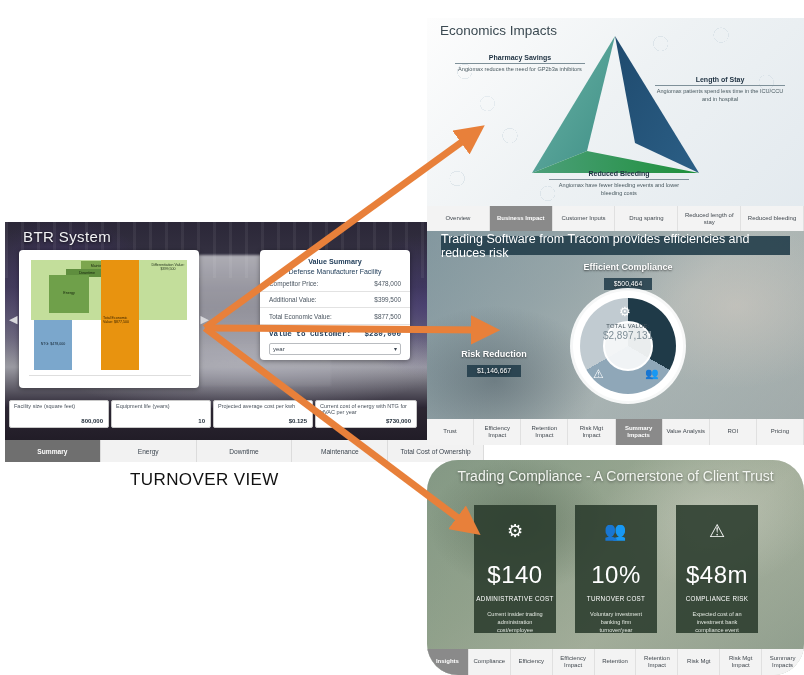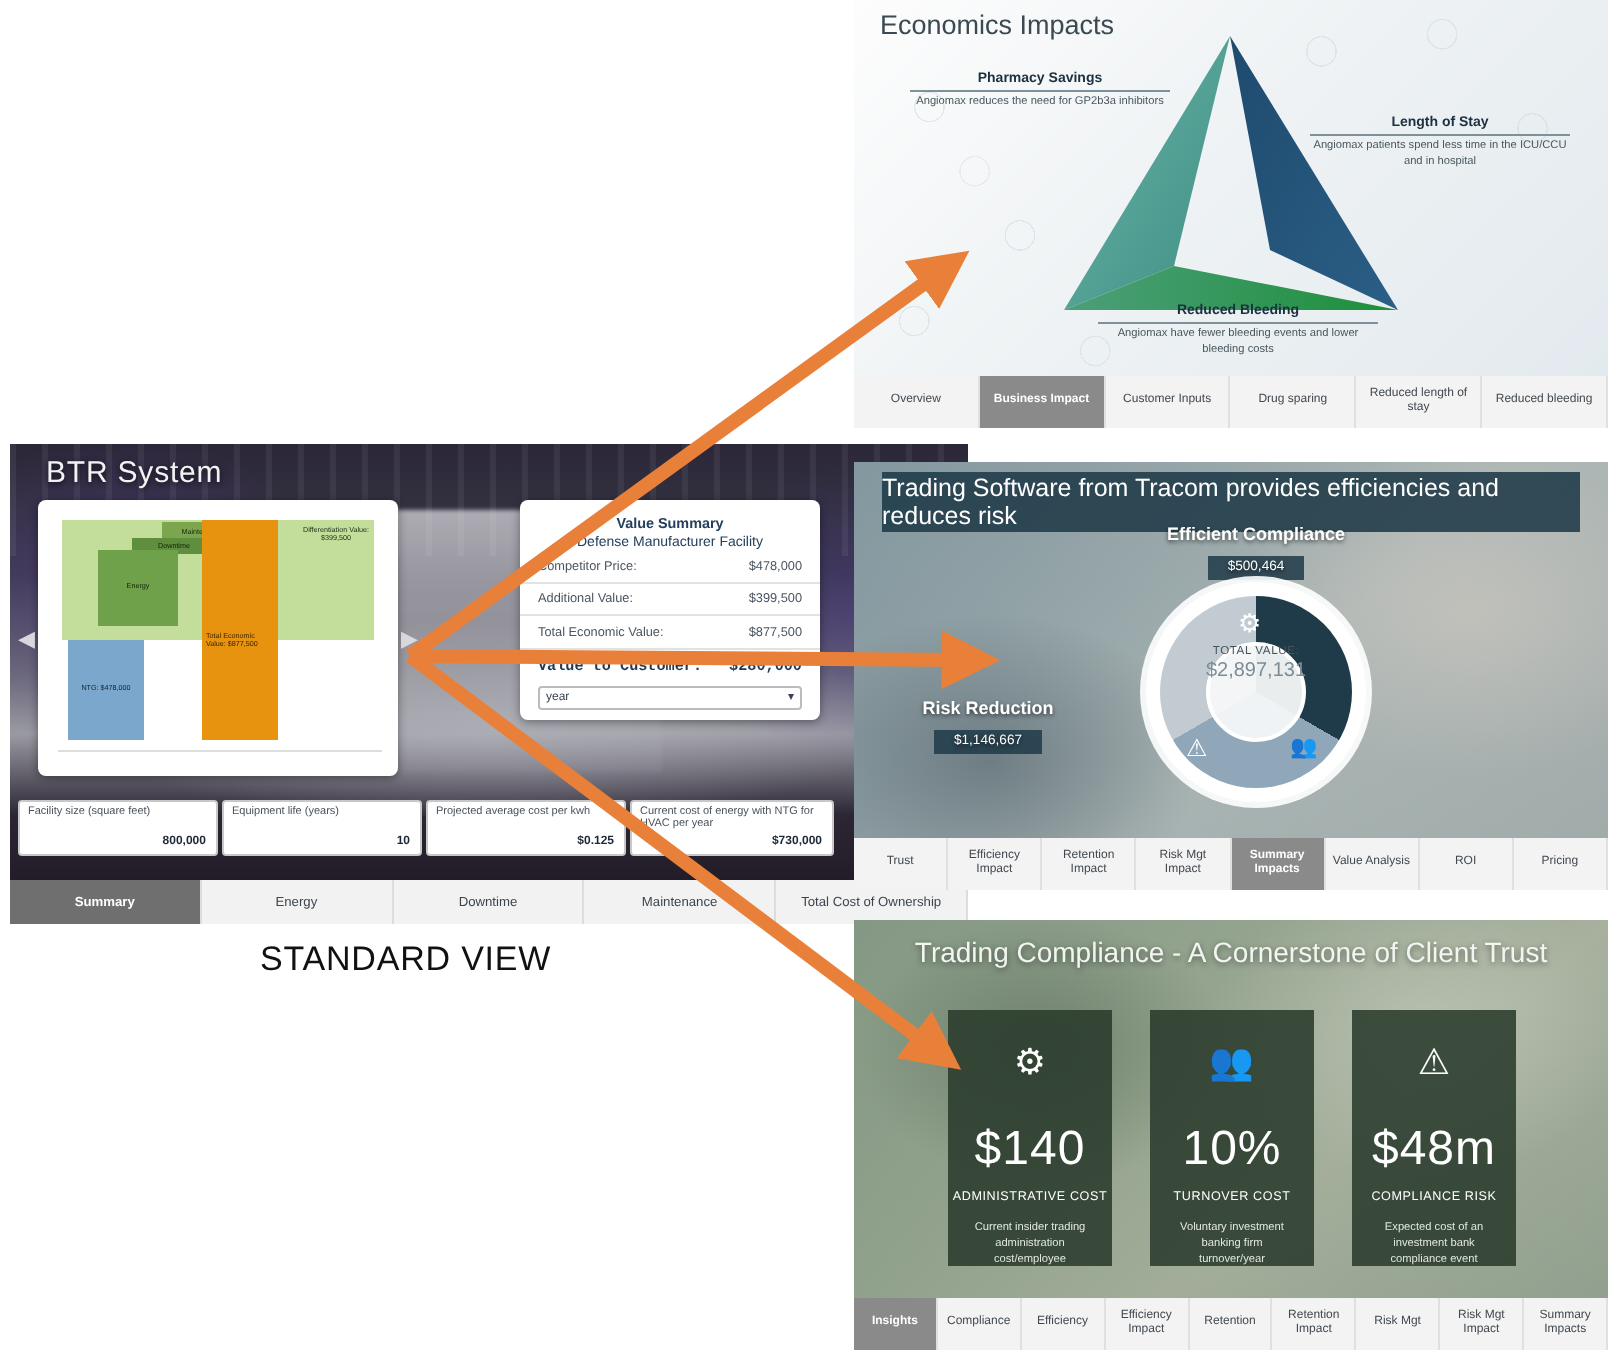--- a/index.html
+++ b/index.html
@@ -48,21 +48,21 @@
   .inp .v{position:absolute;right:5px;bottom:3px;font-size:6px;color:#1d2935;font-weight:bold;}
 
   #btr-tabs{position:absolute;left:0;bottom:0;width:100%;height:22px;display:flex;background:#efefef;}
   #btr-tabs div{flex:1;display:flex;align-items:center;justify-content:center;
       font-size:6.6px;color:#3d4650;border-right:1px solid #dcdcdc;background:#f2f2f2;}
   #btr-tabs div.active{background:#6f6f6f;color:#fff;font-weight:bold;}
 
   #stdview{position:absolute;left:130px;top:470px;font-size:17px;color:#111;letter-spacing:.4px;}
 
   
-  #eco{left:427px;top:0;width:377px;height:214px;
+  #eco{left:427px;top:18px;width:377px;height:214px;
        background:linear-gradient(135deg,#fdfdfd 0%,#eef2f4 45%,#e2e9ee 100%);}
   #eco .hexbg{position:absolute;inset:0;opacity:.5;
        background-image:
         radial-gradient(circle 9px at 10% 25%,transparent 7px,#ccd8e0 7px,#ccd8e0 7.6px,transparent 7.7px),
         radial-gradient(circle 9px at 22% 55%,transparent 7px,#ccd8e0 7px,#ccd8e0 7.6px,transparent 7.7px),
         radial-gradient(circle 9px at 8% 75%,transparent 7px,#ccd8e0 7px,#ccd8e0 7.6px,transparent 7.7px),
         radial-gradient(circle 9px at 32% 82%,transparent 7px,#ccd8e0 7px,#ccd8e0 7.6px,transparent 7.7px),
         radial-gradient(circle 9px at 62% 12%,transparent 7px,#ccd8e0 7px,#ccd8e0 7.6px,transparent 7.7px),
         radial-gradient(circle 9px at 78% 8%,transparent 7px,#ccd8e0 7px,#ccd8e0 7.6px,transparent 7.7px),
         radial-gradient(circle 9px at 90% 30%,transparent 7px,#ccd8e0 7px,#ccd8e0 7.6px,transparent 7.7px),
@@ -73,38 +73,38 @@
   .eco-lab .d{font-size:5.6px;color:#48585f;line-height:1.35;padding-top:2px;}
 
   
   #tra{left:427px;top:231px;width:377px;height:214px;
        background:linear-gradient(135deg,#8ea3a8 0%,#9fb0b2 30%,#b6c2c0 55%,#8fa1a6 100%);}
   #tra .ph{position:absolute;inset:0;
        background:
         radial-gradient(ellipse 40% 50% at 18% 70%,rgba(60,75,85,.45),transparent 70%),
         radial-gradient(ellipse 45% 55% at 82% 35%,rgba(215,205,195,.5),transparent 70%),
         linear-gradient(115deg,rgba(120,140,150,.5),rgba(190,185,175,.35));}
-  #tra-hdr{position:absolute;left:14px;top:5px;right:14px;height:30px;background:rgba(31,58,72,.88);
+  #tra-hdr{position:absolute;left:14px;top:5px;right:14px;height:19px;background:rgba(31,58,72,.88);
        display:flex;align-items:center;justify-content:center;color:#fff;font-size:12.5px;}
   .tra-lab{position:absolute;text-align:center;color:#fff;text-shadow:0 1px 2px rgba(0,0,0,.6);}
   .tra-lab .t{font-size:9px;font-weight:bold;}
   .tra-lab .v{display:inline-block;margin-top:3px;padding:2.5px 10px;background:rgba(31,58,72,.85);font-size:6.8px;}
   #donut{position:absolute;left:146px;top:60px;width:110px;height:110px;border-radius:50%;
        background:#fff;box-shadow:0 0 0 3px rgba(255,255,255,.9);}
   #donut .ring{position:absolute;inset:7px;border-radius:50%;
        background:conic-gradient(from 0deg,#1f3a48 0deg 120deg,#8fa7b8 120deg 240deg,#c1cbd1 240deg 360deg);}
   #donut .hole{position:absolute;inset:30px;border-radius:50%;background:rgba(245,247,248,.95);
        border:2px solid #fff;display:flex;flex-direction:column;align-items:center;justify-content:flex-start;}
   #donut .hole .k{font-size:5.8px;color:#45535c;letter-spacing:.3px;}
   #donut .hole .v{font-size:10px;color:#7d8d96;margin-top:1px;}
   .dico{position:absolute;color:#fff;}
 
   
   #cmp{left:427px;top:460px;width:377px;height:215px;
-       background:linear-gradient(140deg,#8fa490 0%,#9bab94 35%,#aab4a0 60%,#7e9180 100%);}
+       background:linear-gradient(140deg,#8fa490 0%,#9bab94 35%,#aab4a0 60%,#7e9180 100%);border-radius:31px;}
   #cmp .ph{position:absolute;inset:0;
        background:
         radial-gradient(ellipse 35% 45% at 25% 30%,rgba(60,80,60,.4),transparent 70%),
         radial-gradient(ellipse 40% 50% at 75% 25%,rgba(225,225,215,.35),transparent 70%),
         linear-gradient(120deg,rgba(110,130,110,.35),rgba(180,185,170,.3));}
   #cmp h1{position:absolute;left:0;right:0;top:8px;margin:0;text-align:center;
        font-size:14px;font-weight:normal;color:#f2f5f0;text-shadow:0 1px 3px rgba(0,0,0,.45);}
   .ctile{position:absolute;top:45px;width:82px;height:128px;background:rgba(42,59,44,.88);
        display:flex;flex-direction:column;align-items:center;color:#fff;text-align:center;}
   .ctile .ic{margin-top:16px;height:20px;display:flex;align-items:center;font-size:18px;}
@@ -200,21 +200,21 @@
 
   <div id="btr-tabs">
     <div class="active">Summary</div>
     <div>Energy</div>
     <div>Downtime</div>
     <div>Maintenance</div>
     <div>Total Cost of Ownership</div>
   </div>
 </div>
 
-<div id="stdview">STANDARD VIEW</div>
+<div id="stdview">TURNOVER VIEW</div>
 
 <div class="panel" id="eco">
   <div class="hexbg"></div>
   <h1>Economics Impacts</h1>
 
   <svg width="377" height="190" style="position:absolute;left:0;top:0;">
     <defs>
       <linearGradient id="gL" x1="0" y1="0" x2="1" y2="1">
         <stop offset="0" stop-color="#6ab3a6"></stop>
           <stop offset="1" stop-color="#3f8f86"></stop>

